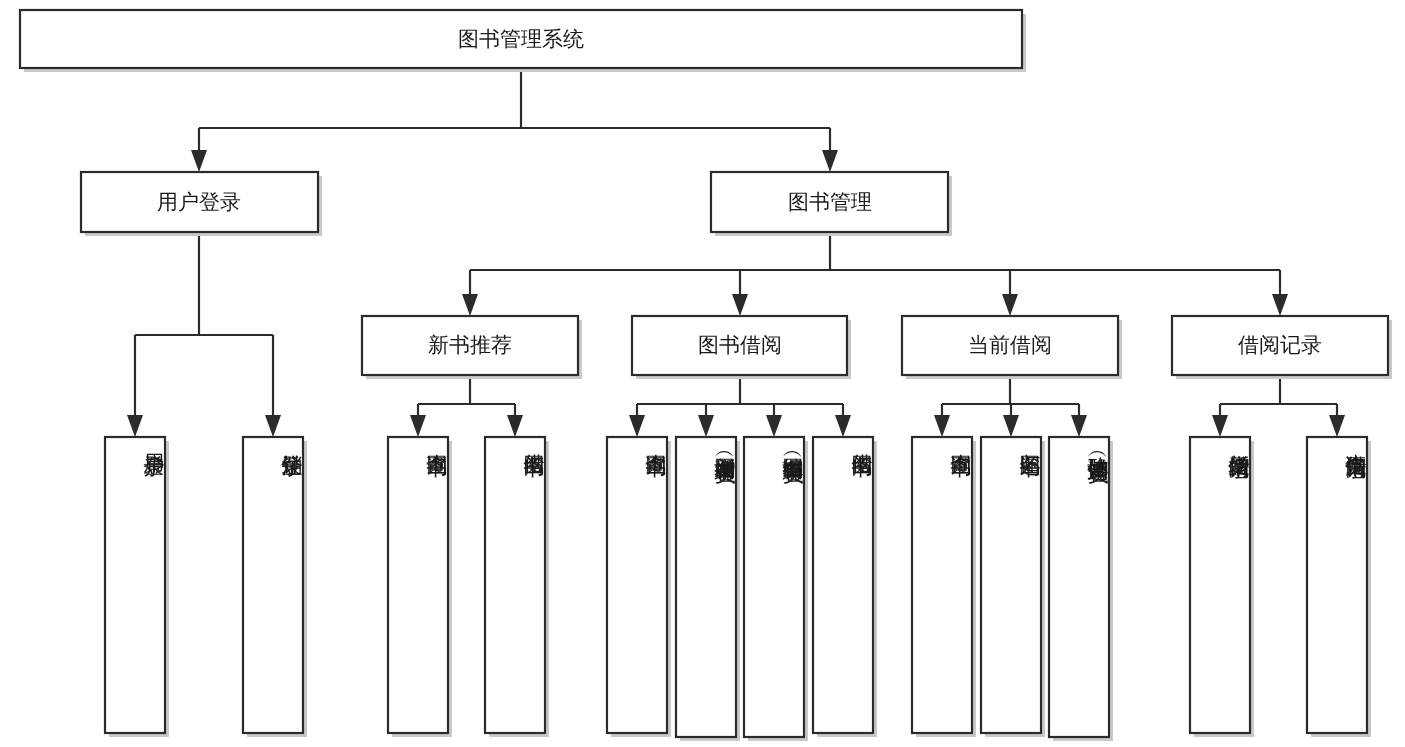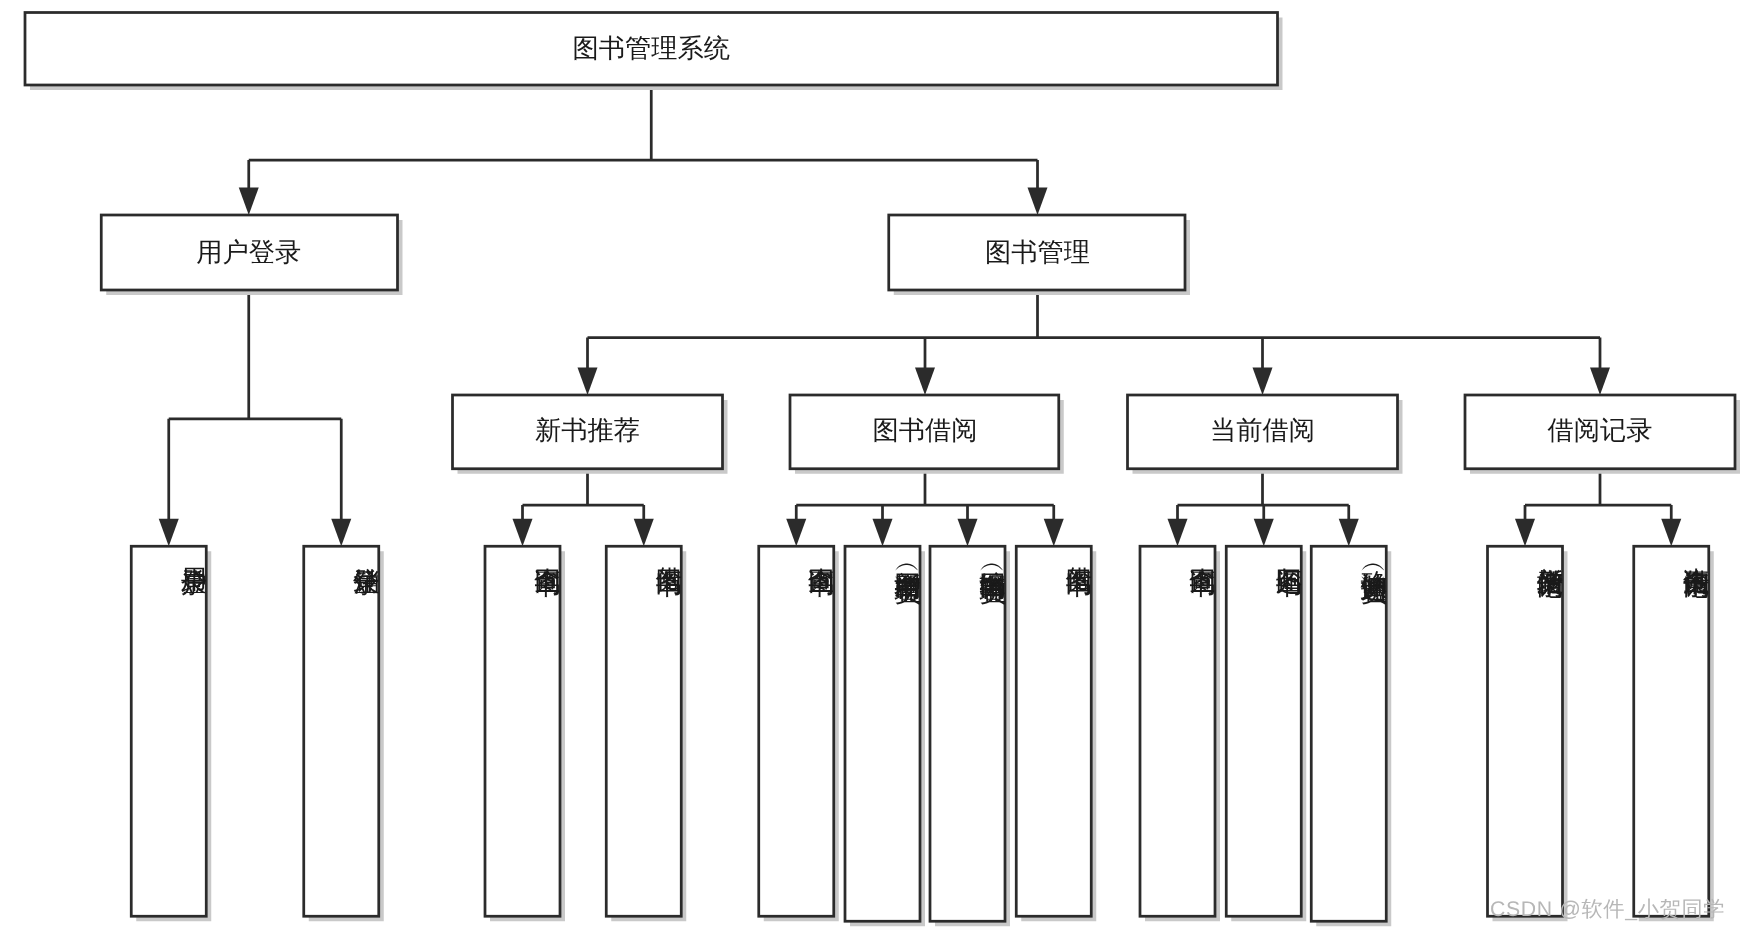--- a/index.html
+++ b/index.html
@@ -230,15 +230,14 @@
   <div class="node-label-v" style="left: 744px; top: 440px; width: 60px; height: 294px; display: flex; align-items: flex-start; justify-content: flex-start;">编辑图书（管理员）</div>
   <div class="node-label-v" style="left: 813px; top: 437px; width: 60px; height: 296px; display: flex; align-items: flex-start; justify-content: flex-start;">借阅图书</div>
 
   <div class="node-label-v" style="left: 912px; top: 437px; width: 60px; height: 296px; display: flex; align-items: flex-start; justify-content: flex-start;">查询图书</div>
   <div class="node-label-v" style="left: 981px; top: 437px; width: 60px; height: 296px; display: flex; align-items: flex-start; justify-content: flex-start;">归还图书</div>
   <div class="node-label-v" style="left: 1049px; top: 440px; width: 60px; height: 294px; display: flex; align-items: flex-start; justify-content: flex-start;">确认归还（管理员）</div>
 
   <div class="node-label-v" style="left: 1190px; top: 437px; width: 60px; height: 296px; display: flex; align-items: flex-start; justify-content: flex-start;">新增借阅记录</div>
   <div class="node-label-v" style="left: 1307px; top: 437px; width: 60px; height: 296px; display: flex; align-items: flex-start; justify-content: flex-start;">查询借阅记录</div>
 
-  <div class="watermark" style="left:1192px; top:716px;">CSDN @软件_小贺同学</div>
 
 </div>
 
 </body></html>

